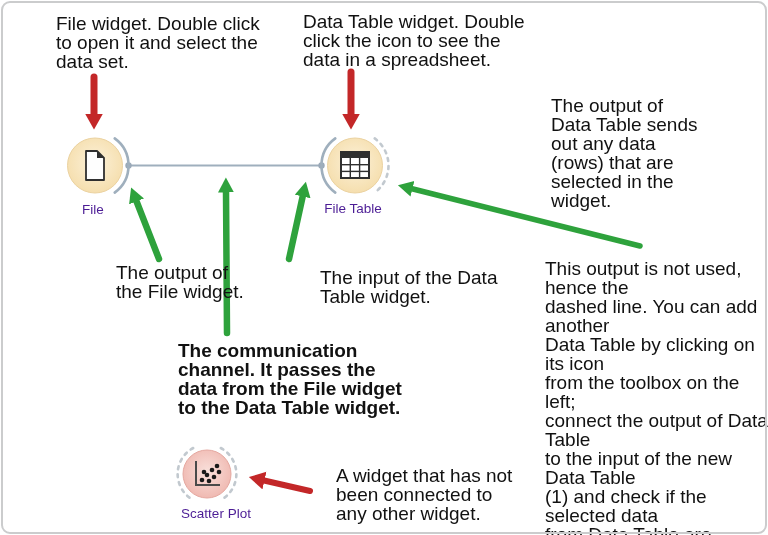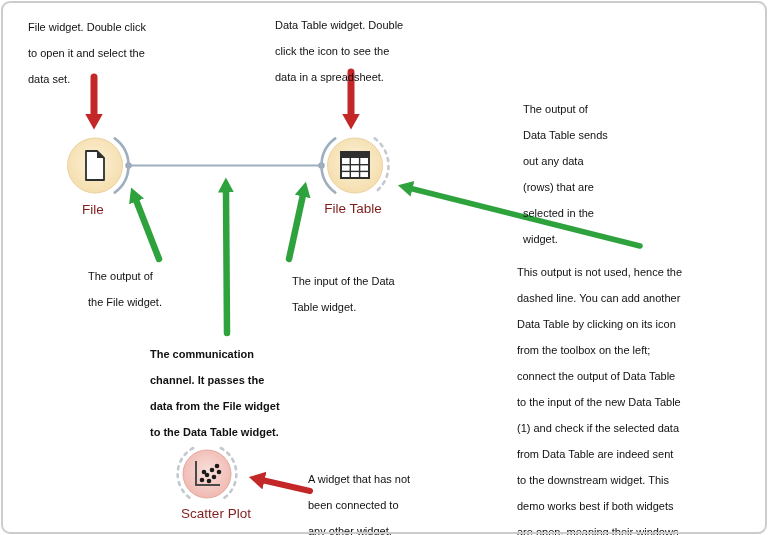--- a/index.html
+++ b/index.html
@@ -1,22 +1,22 @@
 <!DOCTYPE html>
 <html><head>
 <meta charset="utf-8">
 <style>
   html,body{margin:0;padding:0;}
   body{
     width:768px;height:535px;position:relative;background:#ffffff;
     font-family:"Liberation Sans",sans-serif;overflow:hidden;color:#111;
   }
   .frame{position:absolute;inset:1px;border:2px solid #cbcccd;border-radius:9px;pointer-events:none;}
-  .note{position:absolute;white-space:pre-line;font-size:11px;line-height:26px;color:#111;}
-  .wlabel{position:absolute;transform:translateX(-50%);font-size:13.5px;color:#7f1d1d;white-space:nowrap;}
+  .note{position:absolute;white-space:pre-line;font-size:19px;line-height:19px;color:#111;margin-left:28px;}
+  .wlabel{position:absolute;transform:translateX(-50%);font-size:13.5px;color:#4c1d95;white-space:nowrap;}
   svg.canvas{position:absolute;left:0;top:0;}
 </style>
 </head>
 <body>
 
 <svg class="canvas" width="768" height="535" viewBox="0 0 768 535">
   <defs>
     <radialGradient id="gw" cx="0.5" cy="0.45" r="0.65">
       <stop offset="0" stop-color="#fcf1d9"></stop>
       <stop offset="1" stop-color="#f4dba6"></stop>

